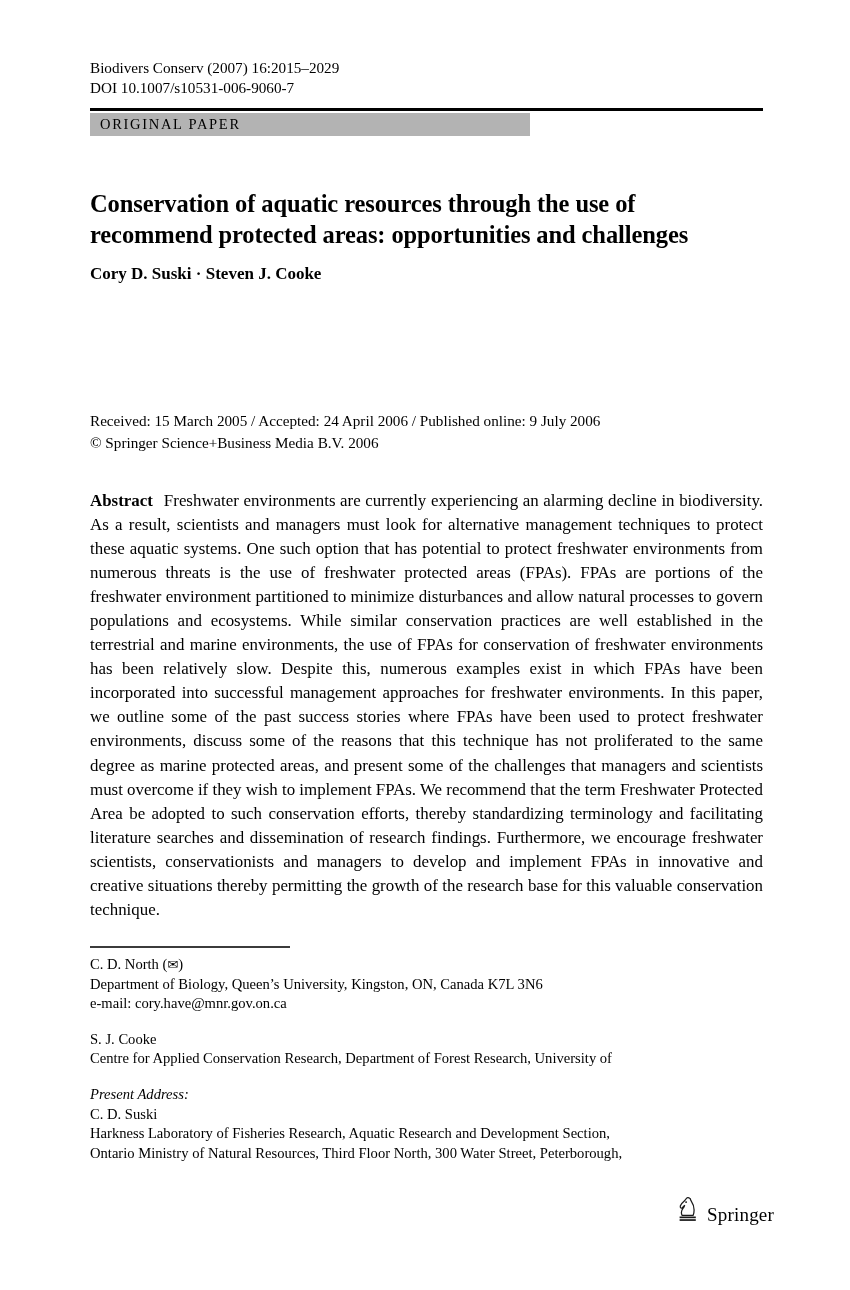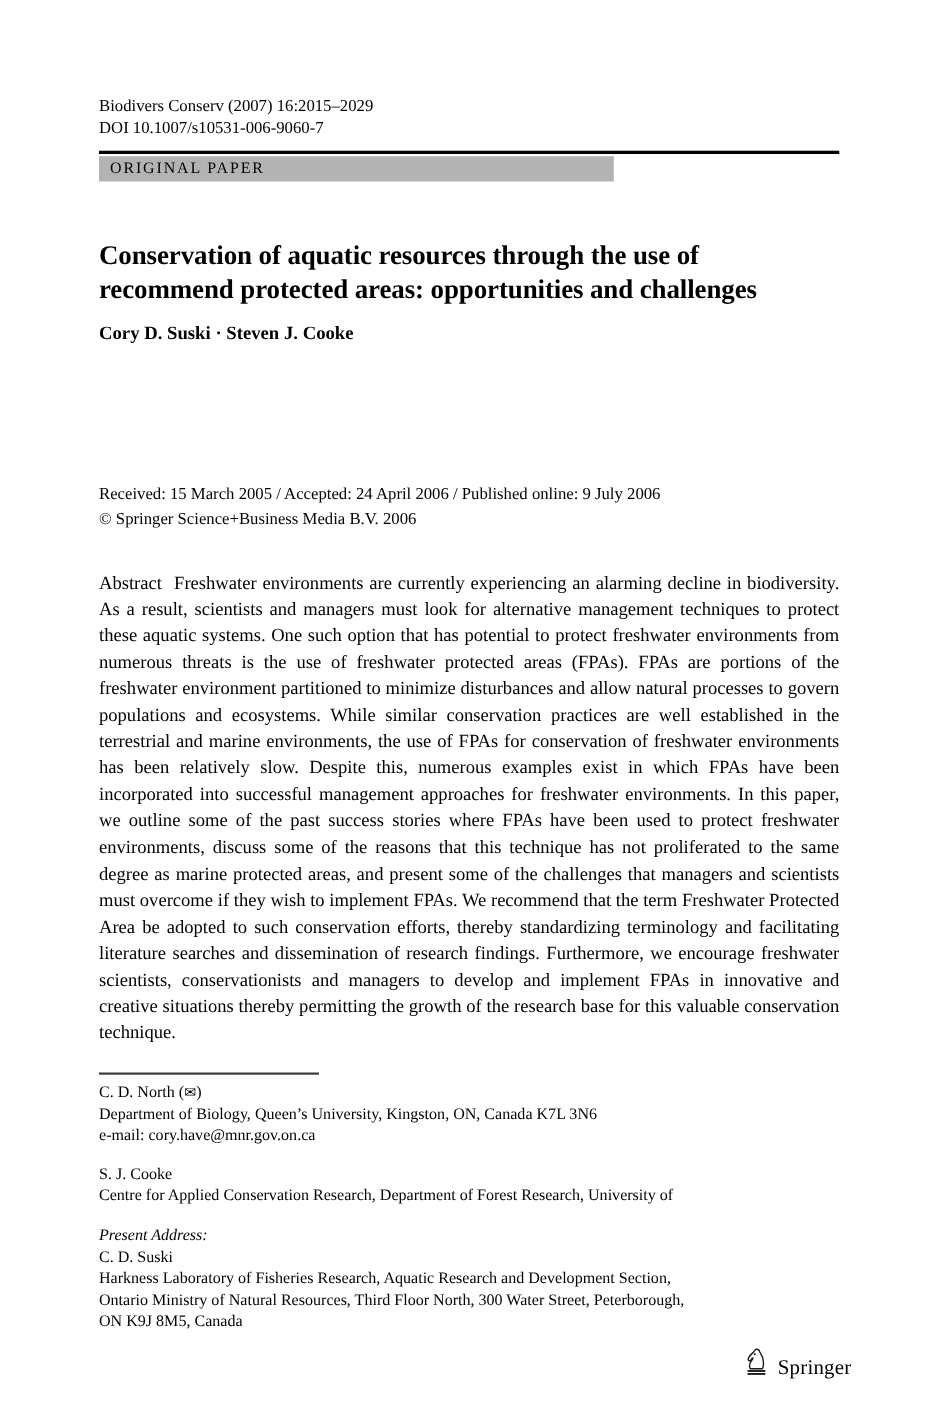--- a/index.html
+++ b/index.html
@@ -15,21 +15,20 @@
     color: #000000;
     overflow: hidden;
   }
 
   .page {
     position: absolute;
     left: 90px;
     top: 0;
     width: 673px;
     height: 946px;
-    margin-top: 29px;
   }
 
   
   .journal-ref {
     position: absolute;
     top: 58px;
     left: 0;
     font-size: 15.2px;
     line-height: 20px;
     white-space: nowrap;
@@ -44,21 +43,20 @@
     height: 3px;
     background: #000000;
   }
   .paper-type-band {
     position: absolute;
     top: 113px;
     left: 0;
     width: 440px;
     height: 23px;
     background: #b3b3b3;
-    padding-left: 28px;
   }
   .paper-type-label {
     position: absolute;
     left: 10px;
     top: 3px;
     font-size: 14.5px;
     letter-spacing: 1.7px;
     line-height: 17px;
     color: #000;
   }
@@ -101,21 +99,21 @@
     top: 489px;
     left: 0;
     width: 673px;
     font-size: 16.9px;
     line-height: 24.05px;
     text-align: justify;
     text-justify: inter-word;
     hyphens: none;
   }
   .abstract-label {
-    font-weight: normal;
+    font-weight: bold;
   }
   .abstract-gap {
     display: inline-block;
     width: 11px;
   }
 
   
   .footnote-rule {
     position: absolute;
     top: 946px;
@@ -213,21 +211,20 @@
     <div class="fn-block">
       <div class="fn-line">S. J. Cooke</div>
       <div class="fn-line">Centre for Applied Conservation Research, Department of Forest Research, University of</div>
     </div>
 
     <div class="fn-block">
       <div class="fn-line fn-italic">Present Address:</div>
       <div class="fn-line">C. D. Suski</div>
       <div class="fn-line">Harkness Laboratory of Fisheries Research, Aquatic Research and Development Section,</div>
       <div class="fn-line">Ontario Ministry of Natural Resources, Third Floor North, 300 Water Street, Peterborough,</div>
-      <div class="fn-line">ON K9J 8M5, Canada</div>
     </div>
 
   </div>
 
   <div class="springer-logo">
     <svg class="springer-mark" viewBox="0 0 25 27">
       <path d="M13.6 2.2 C12.4 1.1 10.9 1.6 10.2 2.6 C9.6 3.4 9.4 4.0 8.3 4.9 C6.6 6.3 5.0 7.9 4.4 9.8 C4.0 11.0 4.3 11.7 4.9 12.0 C5.5 12.3 6.2 12.0 6.7 11.3 C7.2 10.6 7.8 9.9 8.6 9.5 C8.2 10.6 7.6 11.6 6.8 12.6 C5.9 13.8 5.4 15.2 5.4 16.6 C5.4 17.8 5.7 18.7 6.0 19.3 L17.2 19.3 C17.8 17.6 18.1 15.9 18.1 14.1 C18.1 10.6 17.0 7.6 15.4 5.3 C14.8 4.4 14.3 3.4 14.2 2.6 Z" fill="none" stroke="#1a1a1a" stroke-width="1.25" stroke-linejoin="round"></path>
       <circle cx="10.1" cy="6.1" r="0.95" fill="#1a1a1a"></circle>
       <rect x="3.6" y="20.5" width="16.2" height="1.7" fill="#1a1a1a"></rect>
       <rect x="3.6" y="23.2" width="16.2" height="1.7" fill="#1a1a1a"></rect>

